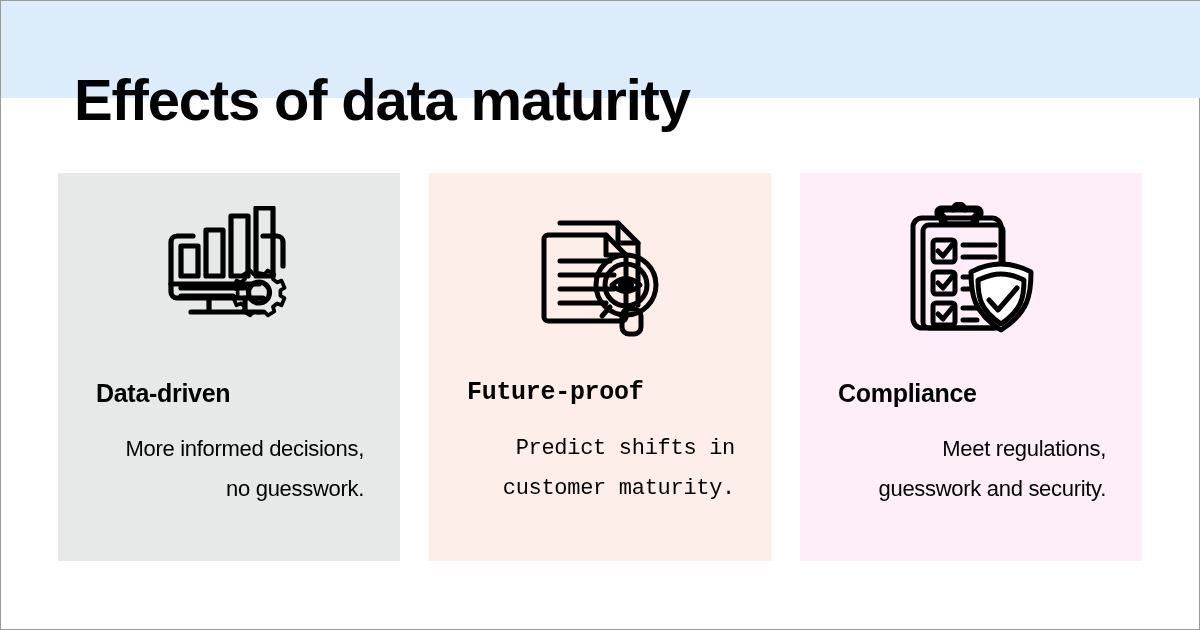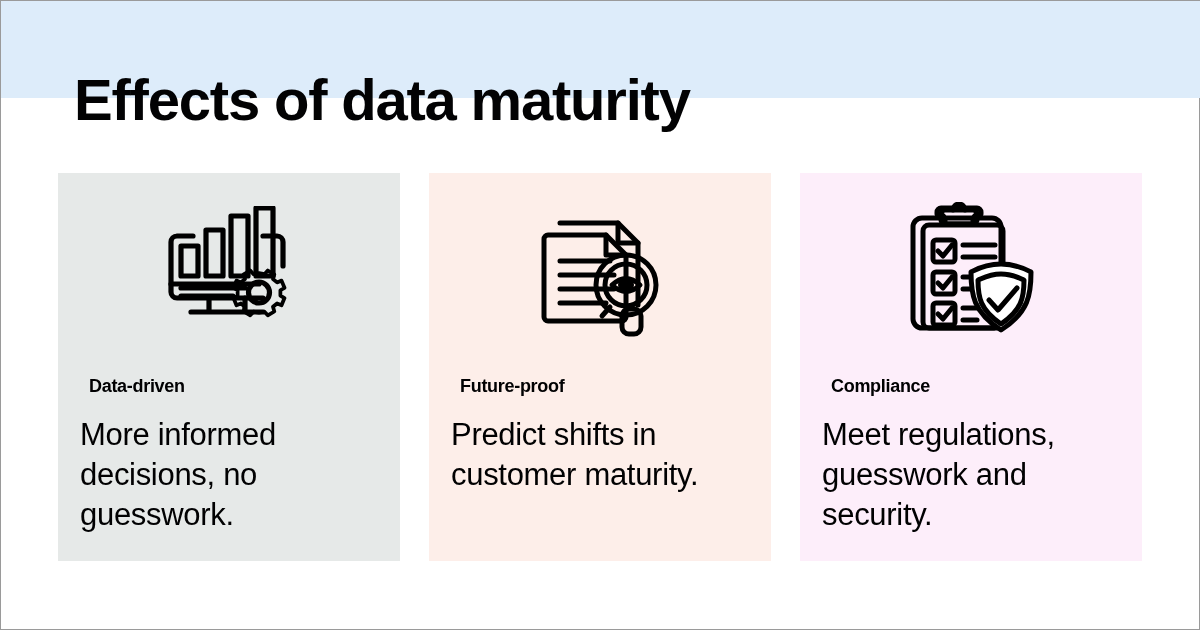--- a/index.html
+++ b/index.html
@@ -75,34 +75,35 @@
   .card-icon svg {
     display: block;
   }
   .card-text {
     position: absolute;
     left: 22px;
     top: 184px;
     width: 300px;
   }
   .card-heading {
-    font-size: 18px;
+    font-size: 25px;
     font-weight: 700;
     color: #010102;
     letter-spacing: -0.3px;
     line-height: 40px;
-    margin: 9px;
+    margin: 16px;
   }
   .card-desc {
-    font-size: 31px;
+    font-size: 22px;
     font-weight: 400;
     color: #010102;
     letter-spacing: -0.3px;
     line-height: 40px;
-    margin: 0;
+    margin: 16px;
+    text-align: right;
   }
 </style>
 </head>
 <body>
 
 <div class="page-frame" style="background: rgb(255, 255, 255); border-color: rgb(154, 154, 154);">
 
   <div class="header-band" style="background: rgb(221, 236, 250);">
     <h1 class="page-title" style="color: rgb(2, 2, 3);">Effects of data maturity</h1>
   </div>
@@ -140,21 +141,21 @@
             <circle cx="0" cy="-1.5" r="10.5"></circle>
           </g>
         </svg>
       </div>
       <div class="card-text">
         <div class="card-heading">Data-driven</div>
         <div class="card-desc">More informed decisions, no guesswork.</div>
       </div>
     </div>
 
-    <div class="card" id="card-1" style="background: rgb(253, 238, 233);">
+    <div class="card" id="card-1" style="background: rgb(253, 238, 233); font-family: Liberation Mono, monospace;">
       <div class="card-icon">
         <svg width="132" height="134" viewBox="0 0 132 134" fill="none" stroke="#000000" stroke-width="5" stroke-linecap="round" stroke-linejoin="round">
 
           <path d="M26 20 h58 l20 20 v62"></path>
           <path d="M84 20 v20 h20"></path>
 
           <path d="M14 32 h58 l20 20 v62 a4 4 0 0 1 -4 4 h-74 a4 4 0 0 1 -4 -4 v-78 a4 4 0 0 1 4 -4 z"></path>
           <path d="M72 32 v20 h20"></path>
 
           <path d="M26 58 h50 M26 72 h54 M26 86 h54 M26 100 h46"></path>

